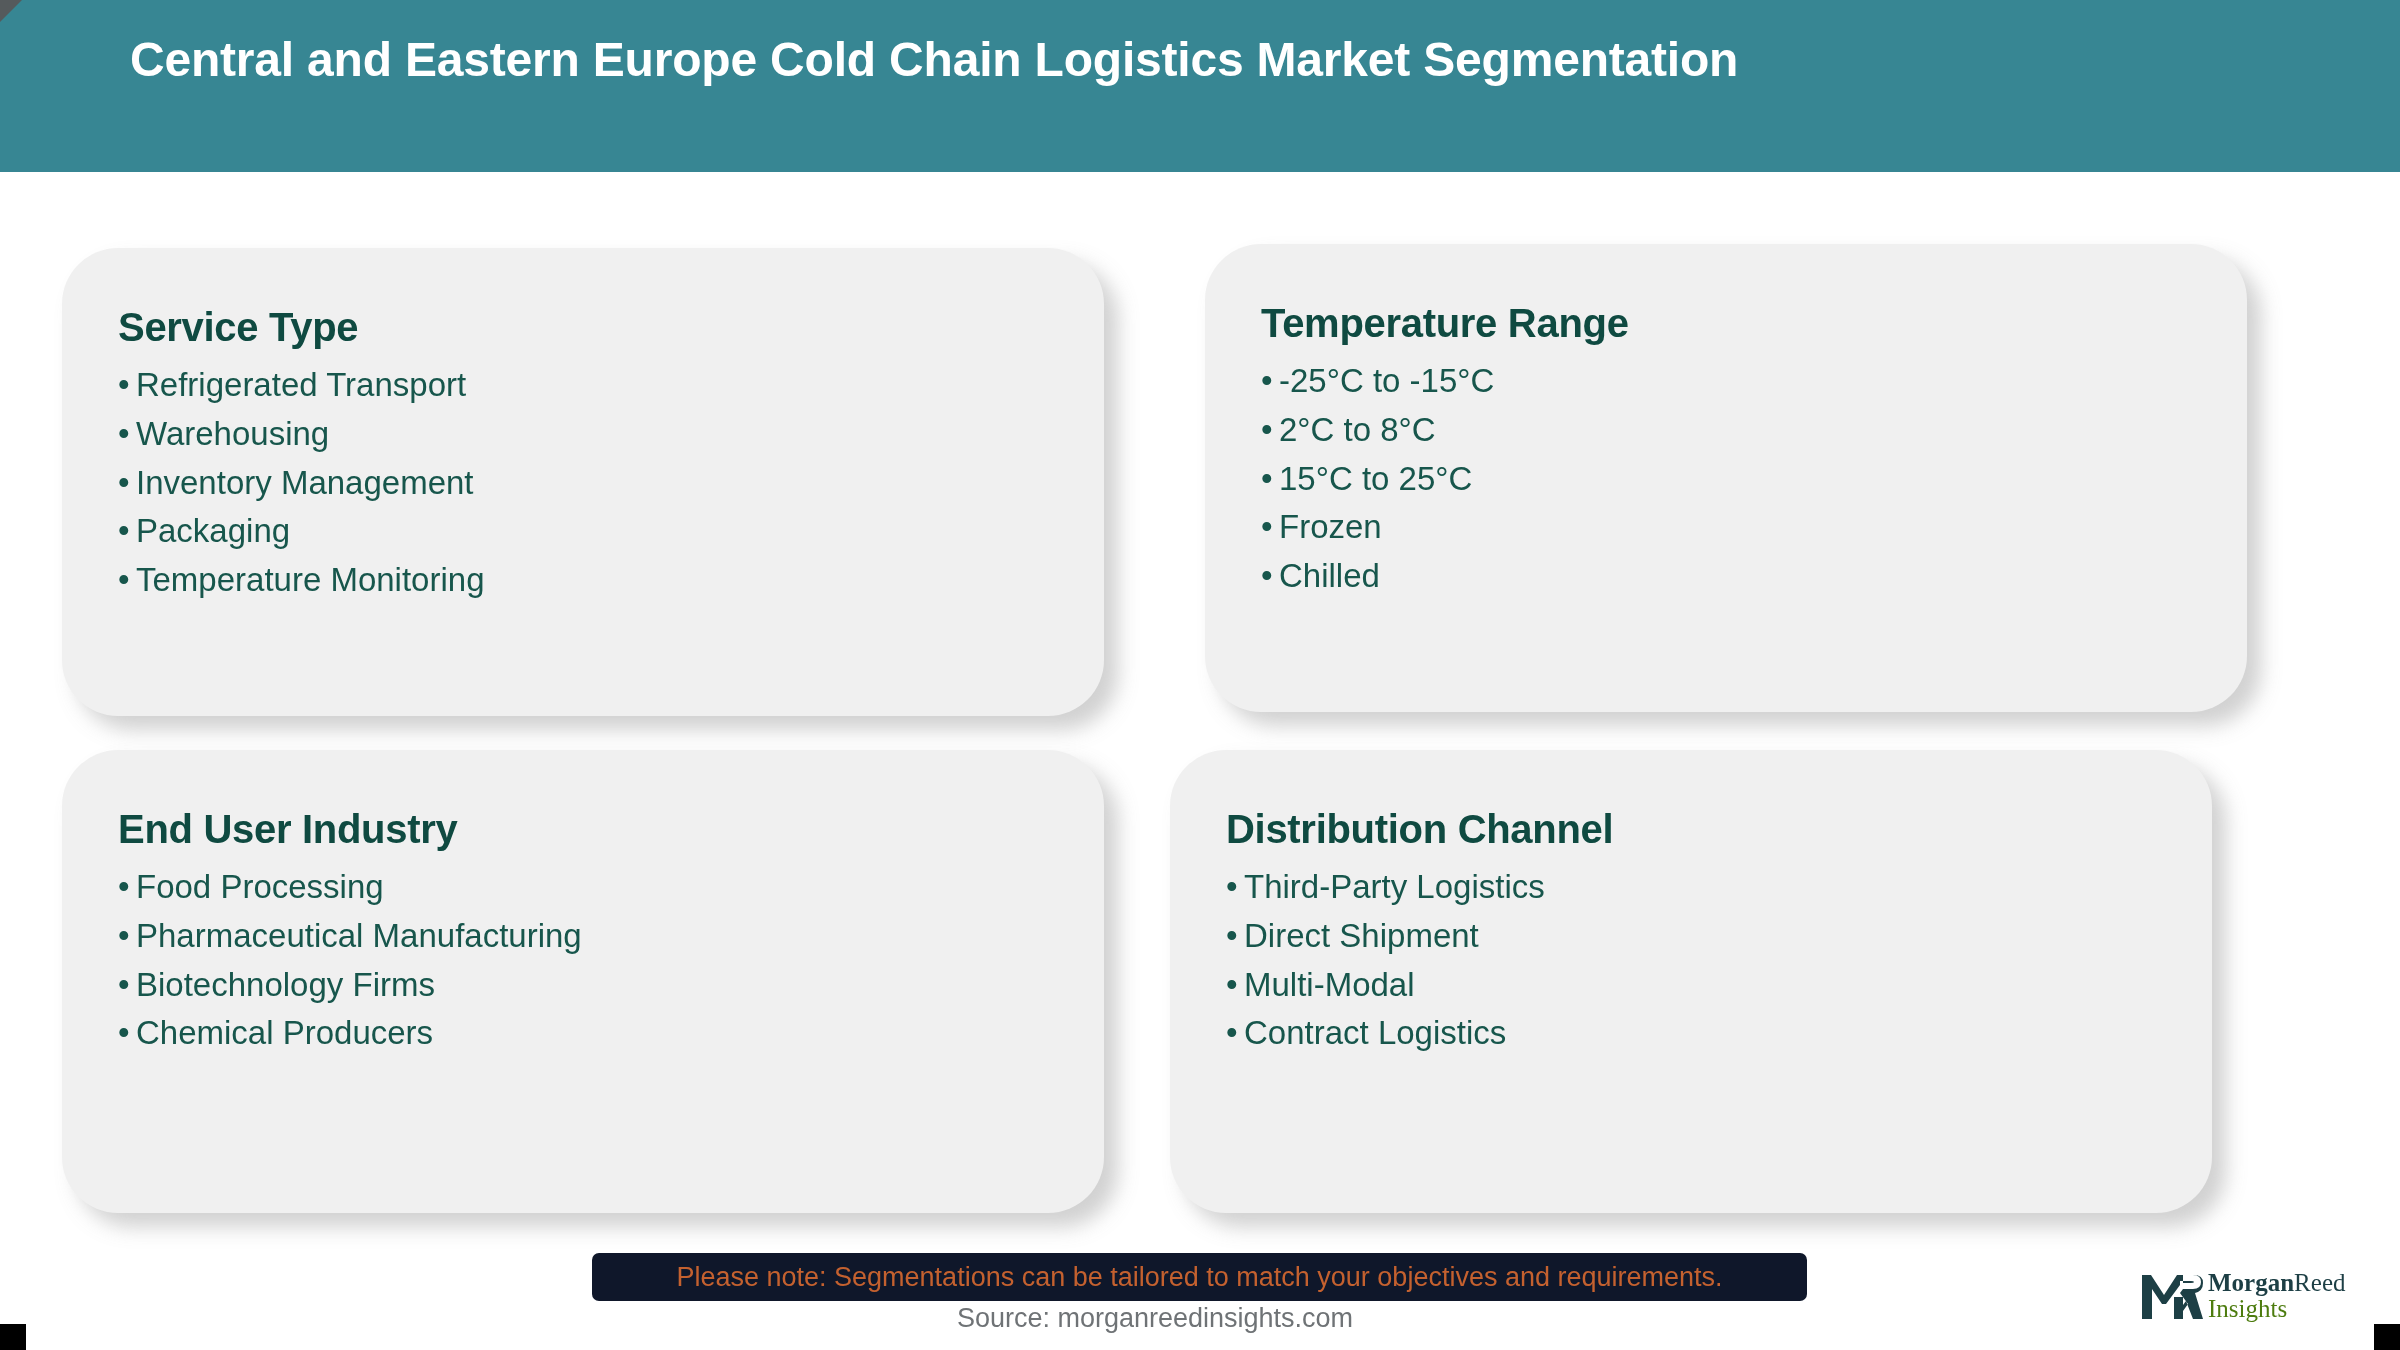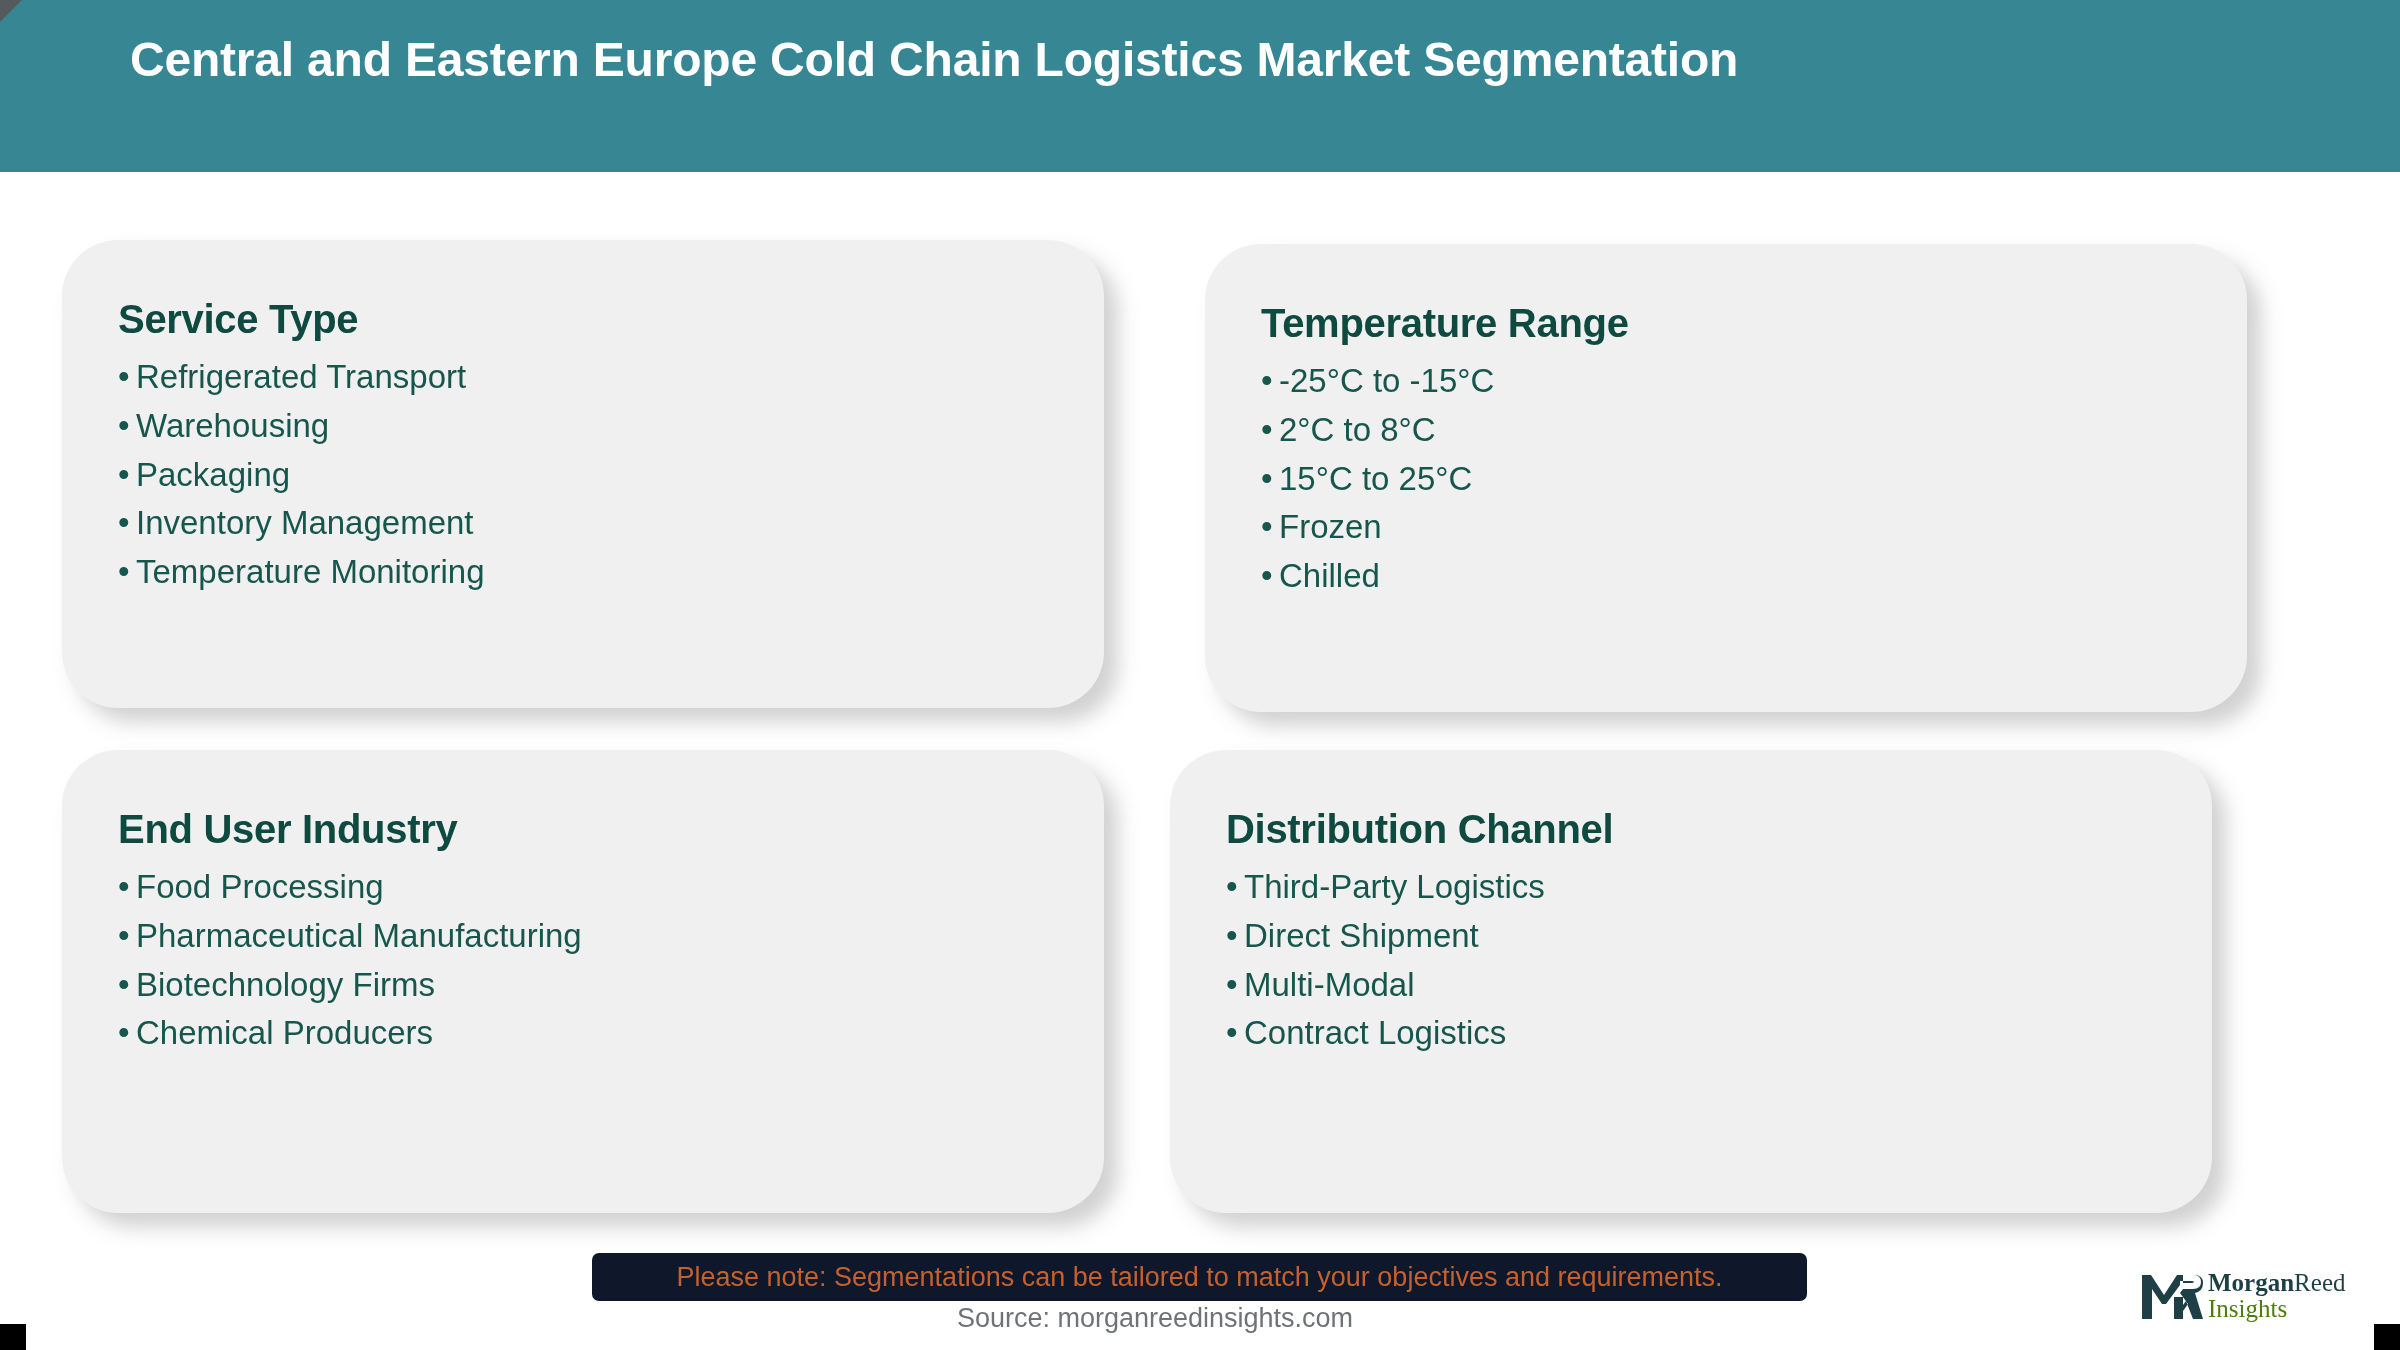--- a/index.html
+++ b/index.html
@@ -74,21 +74,21 @@
     height: 1060px;
   }
   .card {
     position: absolute;
     background: #f0f0f0;
     border-radius: 56px;
     box-shadow: 14px 14px 20px rgba(120,120,120,0.34);
     box-sizing: border-box;
     padding: 55px 56px 40px 56px;
   }
-  .card-tl { left: 62px;   top: 68px;  width: 1042px; height: 468px; }
+  .card-tl { left: 62px;   top: 76px;  width: 1042px; height: 468px; }
   .card-tr { left: 1205px; top: 72px;  width: 1042px; height: 468px; }
   .card-bl { left: 62px;   top: 578px; width: 1042px; height: 463px; }
   .card-br { left: 1170px; top: 578px; width: 1042px; height: 463px; }
 
   .card-title {
     margin: 0 0 10px 0;
     color: #0f4a41;
     font-size: 40px;
     font-weight: bold;
     line-height: 1.2;
@@ -188,22 +188,22 @@
 </div>
 <div class="corner-tl"></div>
 
 <div class="cards">
 
   <div class="card card-tl">
     <h2 class="card-title">Service Type</h2>
     <ul class="card-list">
       <li><span class="bullet">•</span><span>Refrigerated Transport</span></li>
       <li><span class="bullet">•</span><span>Warehousing</span></li>
+      <li><span class="bullet">•</span><span>Inventory Management</span></li>
       <li><span class="bullet">•</span><span>Packaging</span></li>
-      <li><span class="bullet">•</span><span>Inventory Management</span></li>
       <li><span class="bullet">•</span><span>Temperature Monitoring</span></li>
     </ul>
   </div>
 
   <div class="card card-tr">
     <h2 class="card-title">Temperature Range</h2>
     <ul class="card-list">
       <li><span class="bullet">•</span><span>-25°C to -15°C</span></li>
       <li><span class="bullet">•</span><span>2°C to 8°C</span></li>
       <li><span class="bullet">•</span><span>15°C to 25°C</span></li>

